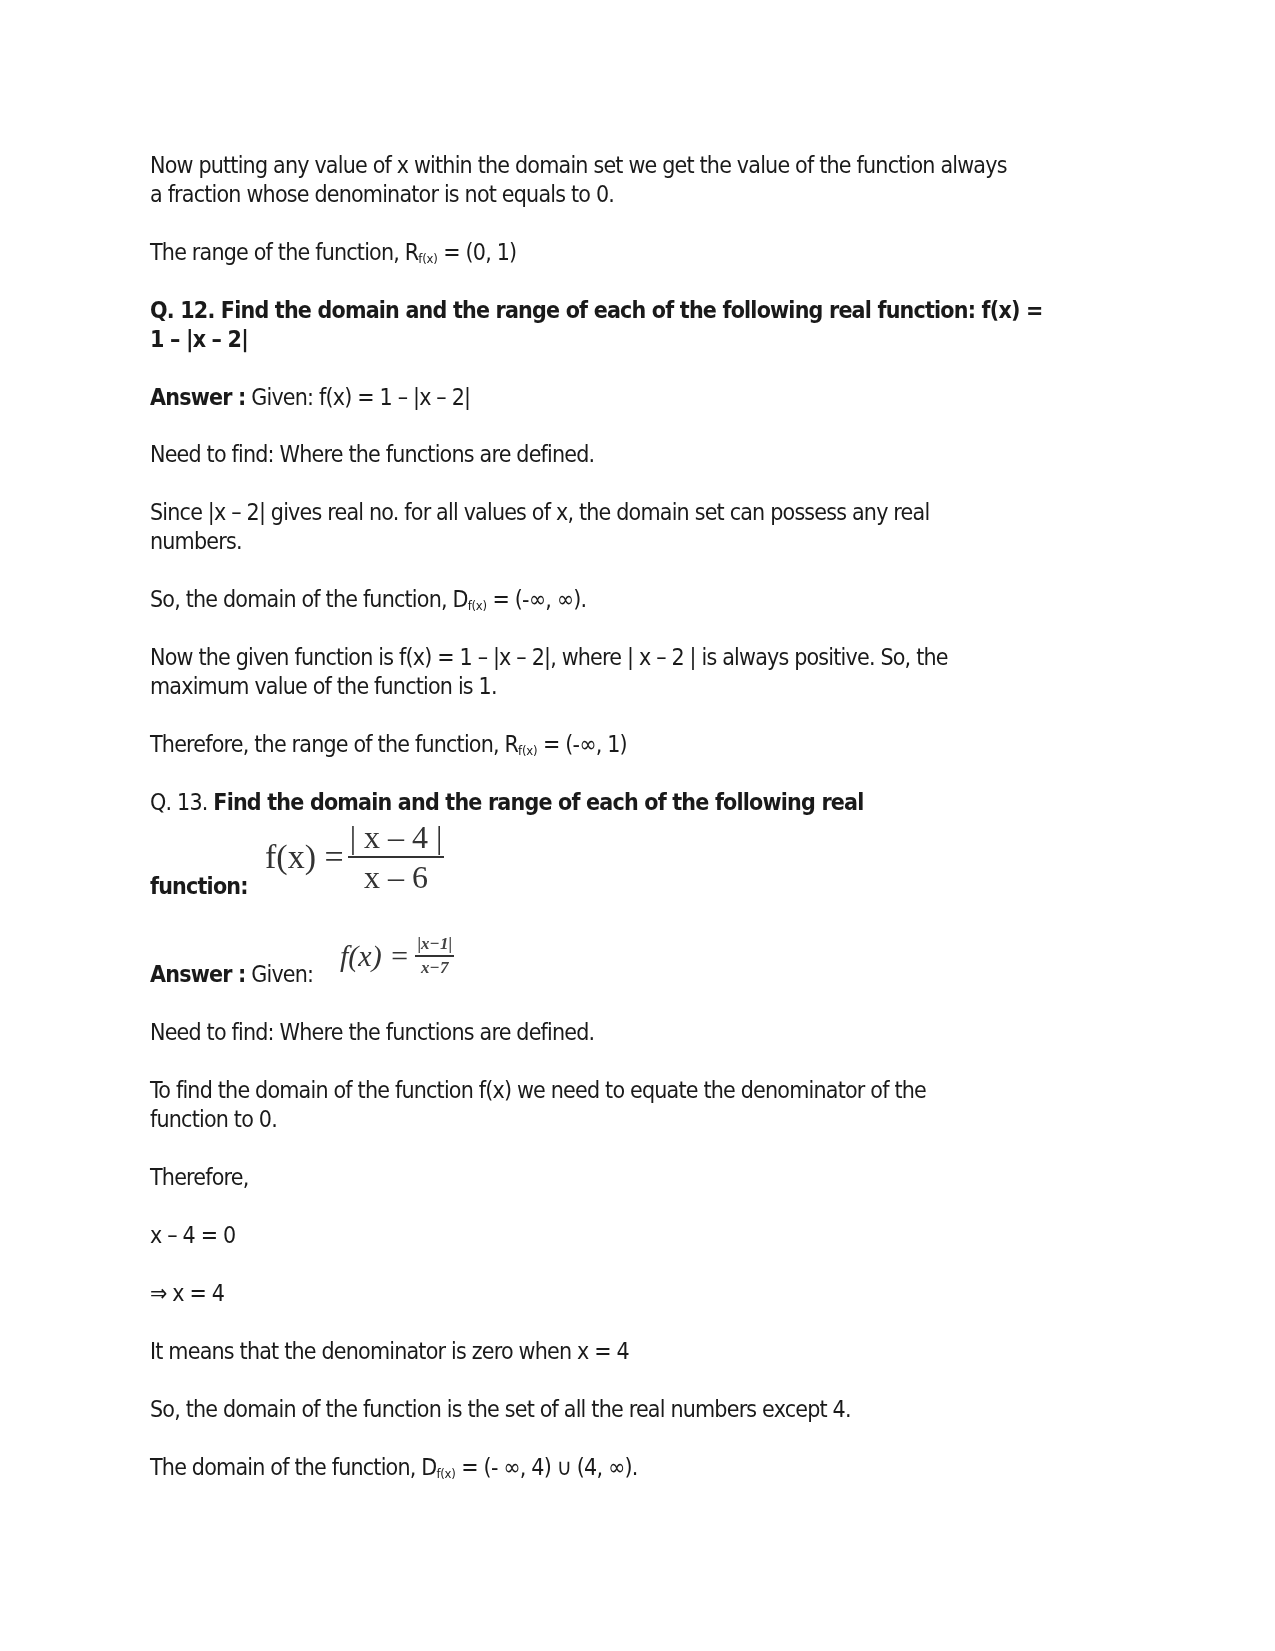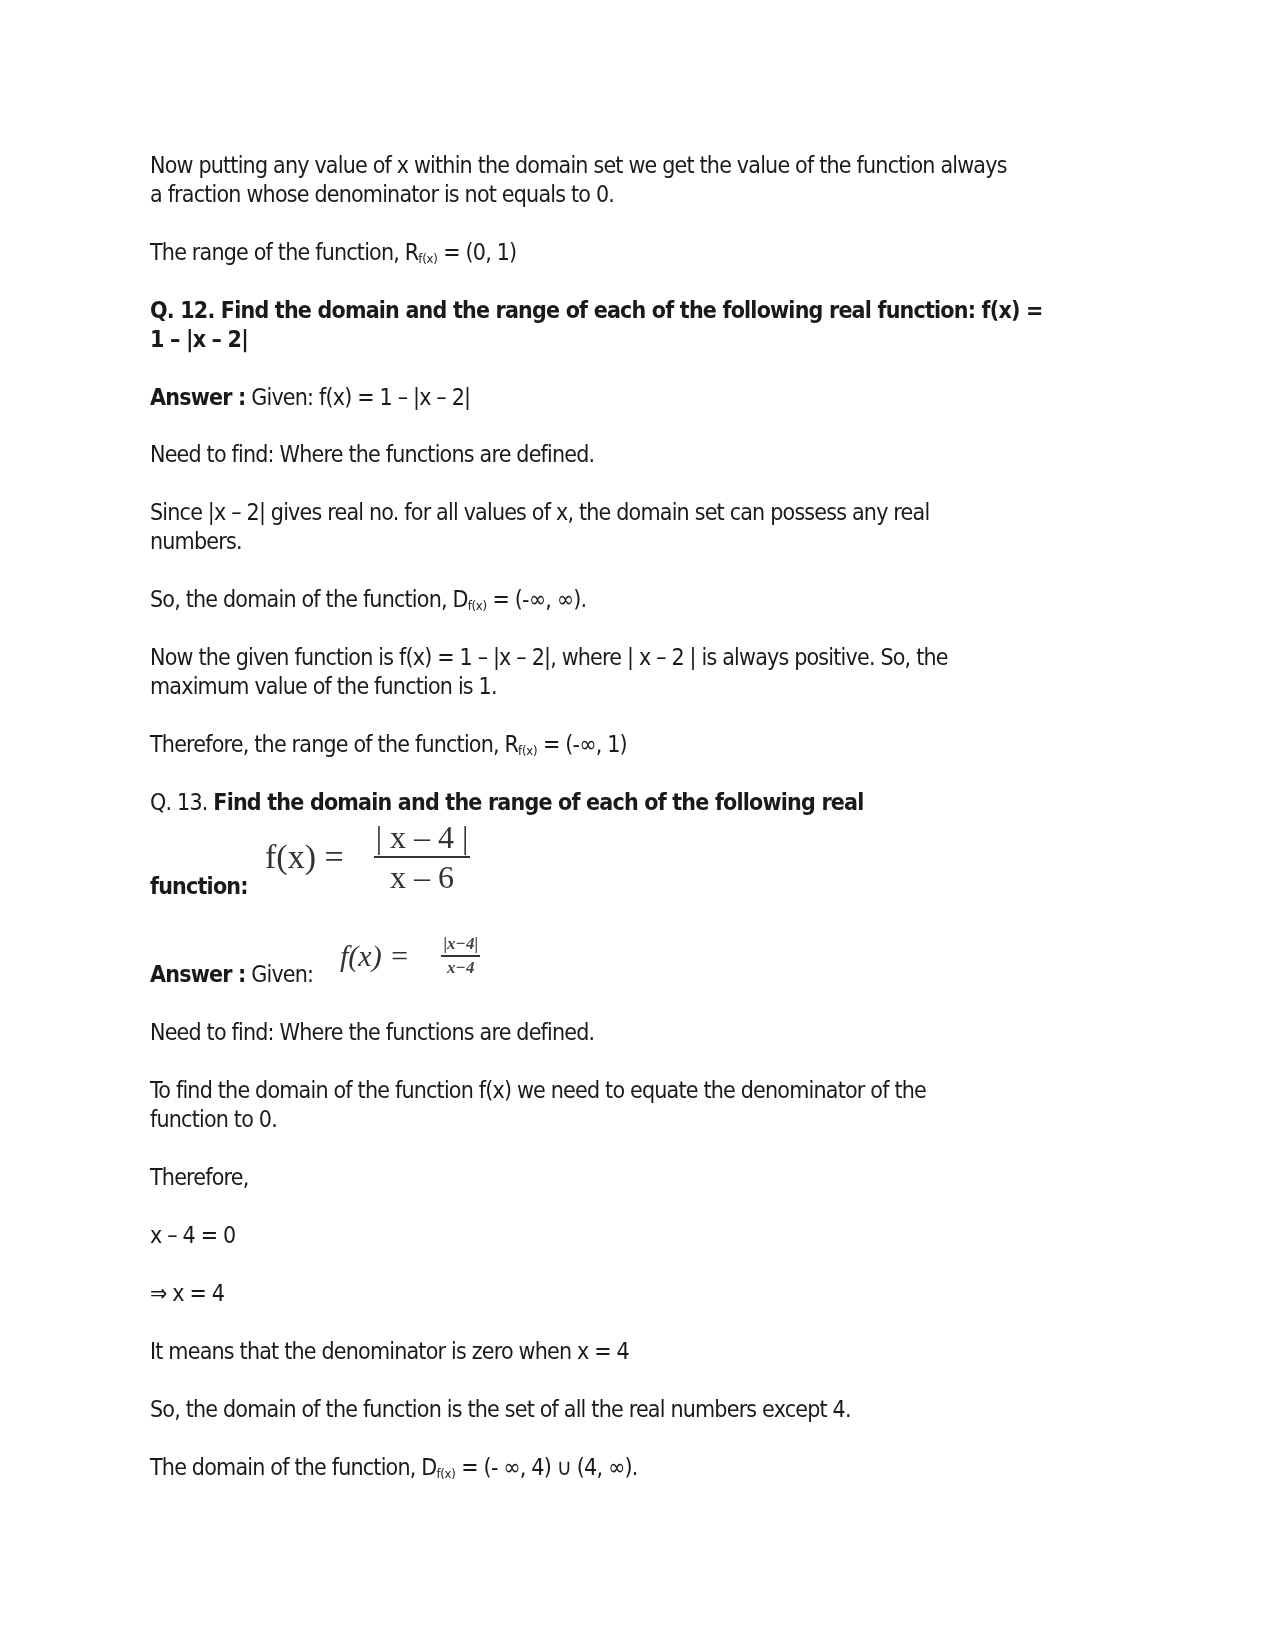--- a/index.html
+++ b/index.html
@@ -16,21 +16,21 @@
     transform: scaleX(0.9); transform-origin: left top;
     white-space: nowrap;
   }
   .bold { font-weight: bold; }
   .sub { font-size: 13px; vertical-align: -3px; letter-spacing: -0.3px; }
   .serif-math {
     position: absolute;
     font-family: Liberation Serif, serif;
     color: #333333;
   }
-  .frac { display: inline-flex; flex-direction: column; align-items: center; vertical-align: middle; margin-left: 26px; }
+  .frac { display: inline-flex; flex-direction: column; align-items: center; vertical-align: middle; }
   .frac .num { padding: 0 2px; }
   .frac .bar { width: 100%; border-top: 2px solid #333; height: 0; }
   .mathimg1 { left: 265px; top: 818px; font-size: 34px; display: flex; align-items: center; }
   .mathimg1 .lhs { margin-right: 4px; }
   .mathimg1 .frac .num, .mathimg1 .frac .den { font-size: 32px; line-height: 38px; }
   .mathimg2 { left: 340px; top: 933px; font-size: 30px; display: flex; align-items: center; font-style: italic; }
   .mathimg2 .lhs { margin-right: 6px; }
   .mathimg2 .frac .num, .mathimg2 .frac .den { font-size: 17px; line-height: 22px; font-weight: bold; color: #444; }
   .mathimg2 .frac .bar { border-top-width: 2px; }
 </style>
@@ -80,23 +80,23 @@
       <span class="bar"></span>
       <span class="den">x – 6</span>
     </span>
   </div>
 
   <div class="line bold" style="top:872px;">function:</div>
 
   <div class="serif-math mathimg2">
     <span class="lhs">f(x) =</span>
     <span class="frac">
-      <span class="num">|x−4|</span>
+      <span class="num">|x−1|</span>
       <span class="bar"></span>
-      <span class="den">x−4</span>
+      <span class="den">x−7</span>
     </span>
   </div>
 
   <div class="line" style="top:960px;">
     <span class="bold">Answer :</span><span> Given:</span>
   </div>
 
   <div class="line" style="top:1018px;">Need to find: Where the functions are defined.</div>
 
   <div class="line" style="top:1076px;">To find the domain of the function f(x) we need to equate the denominator of the</div>

